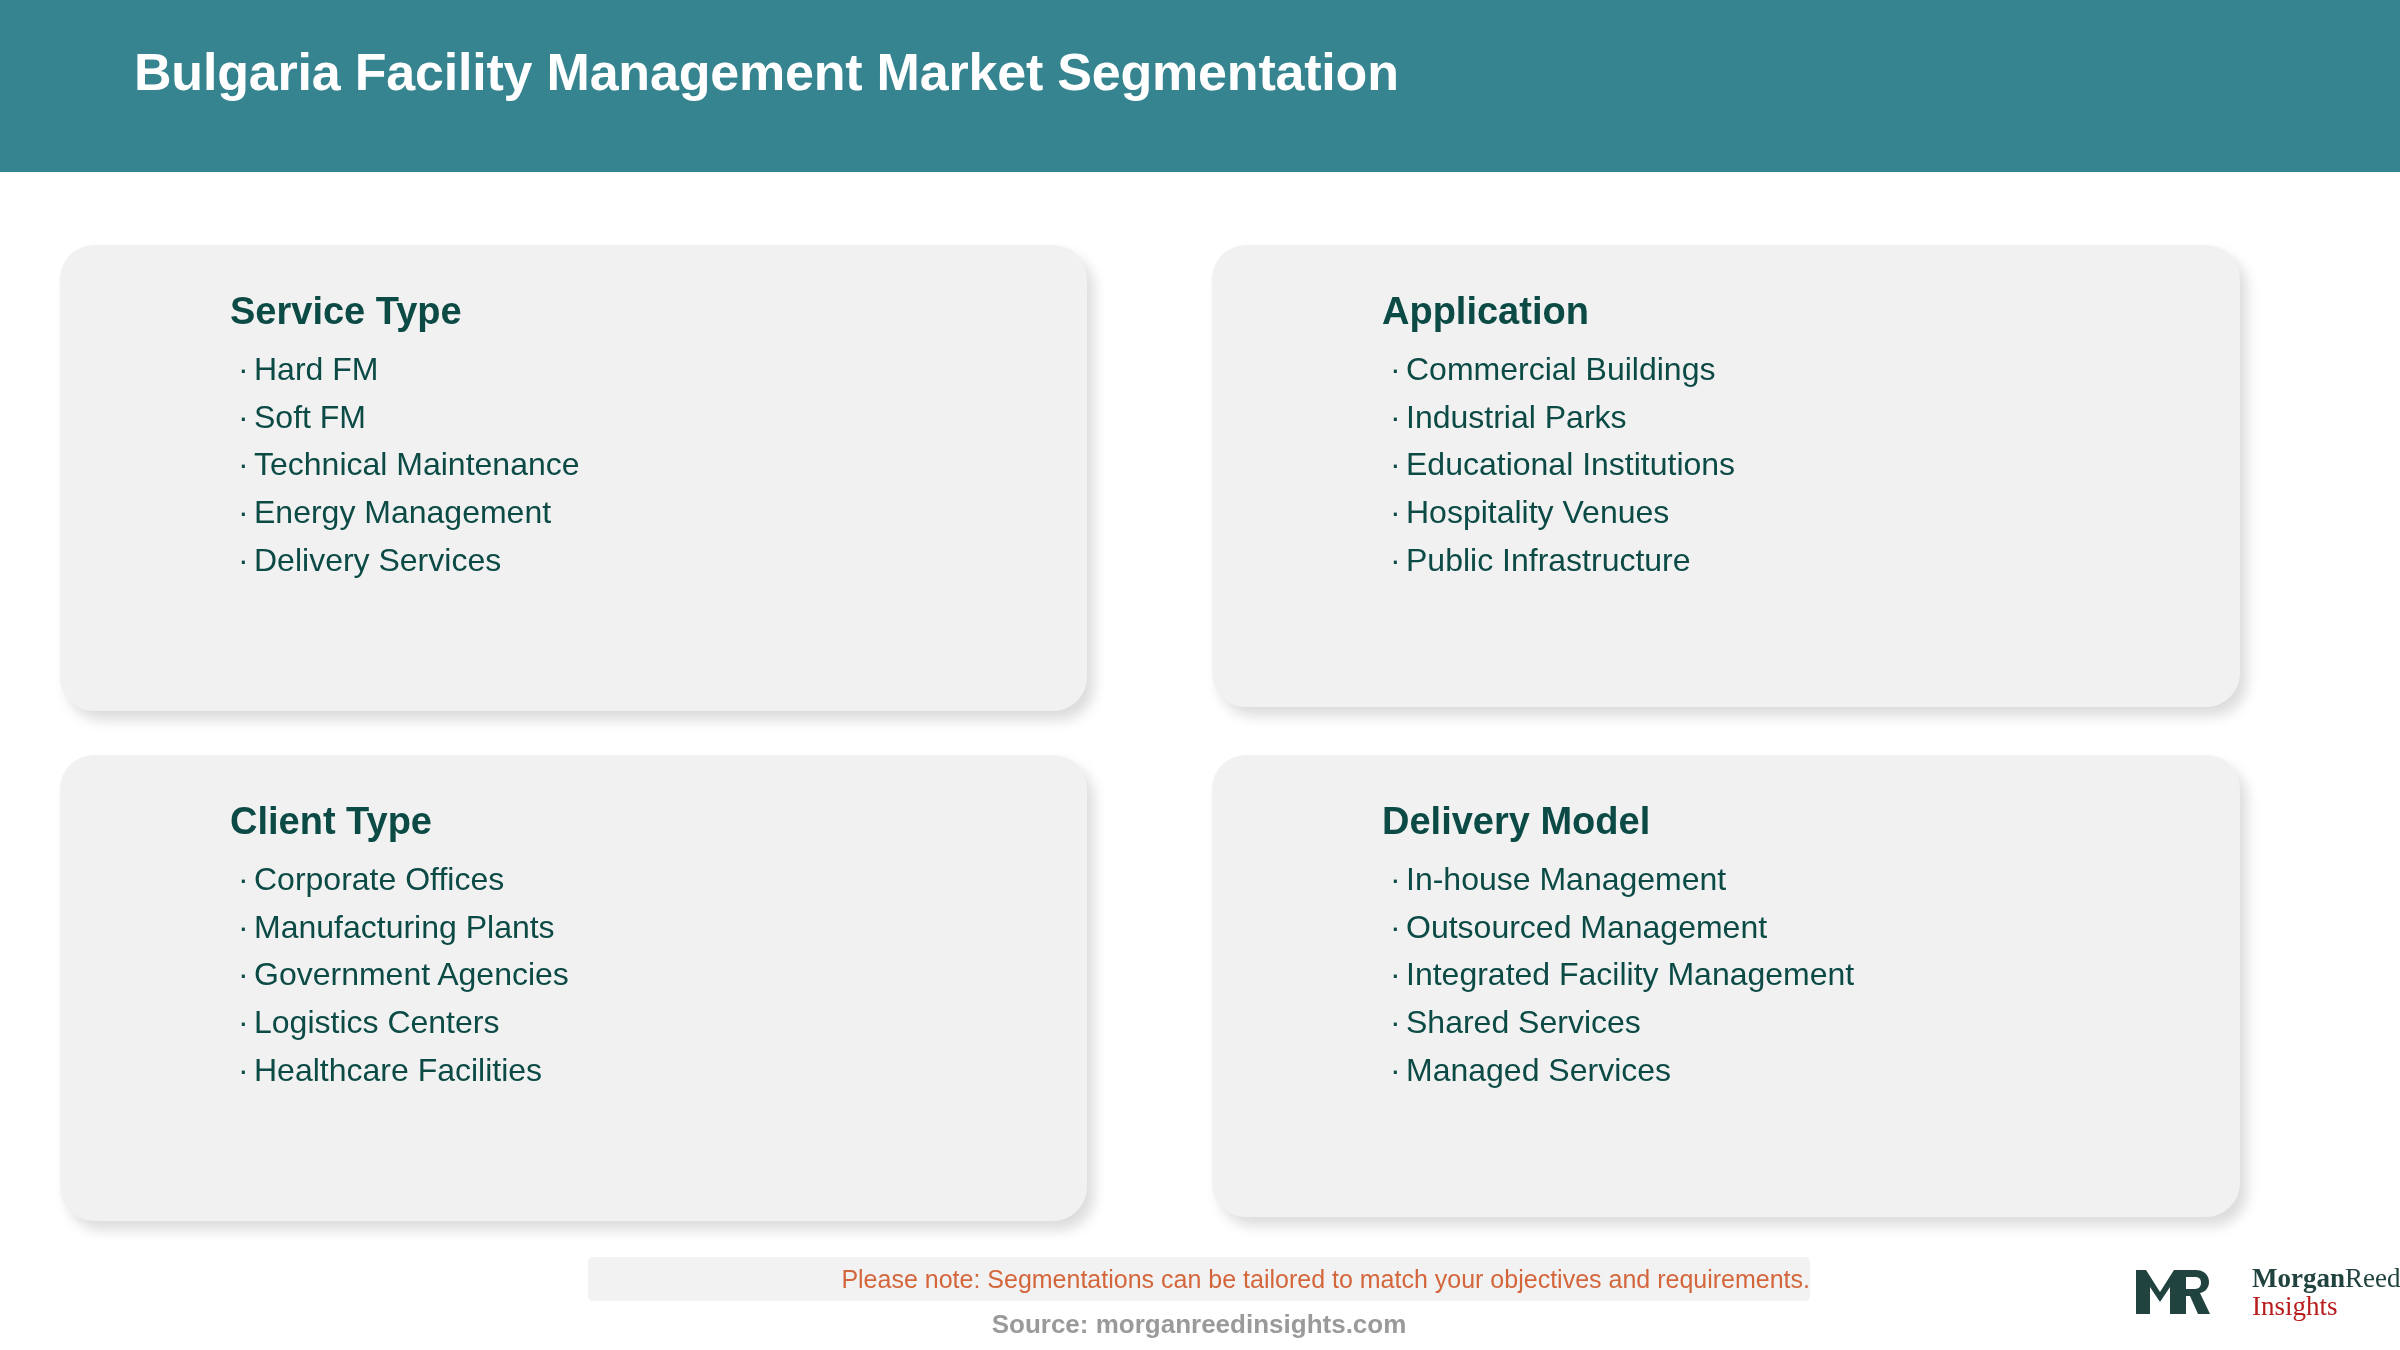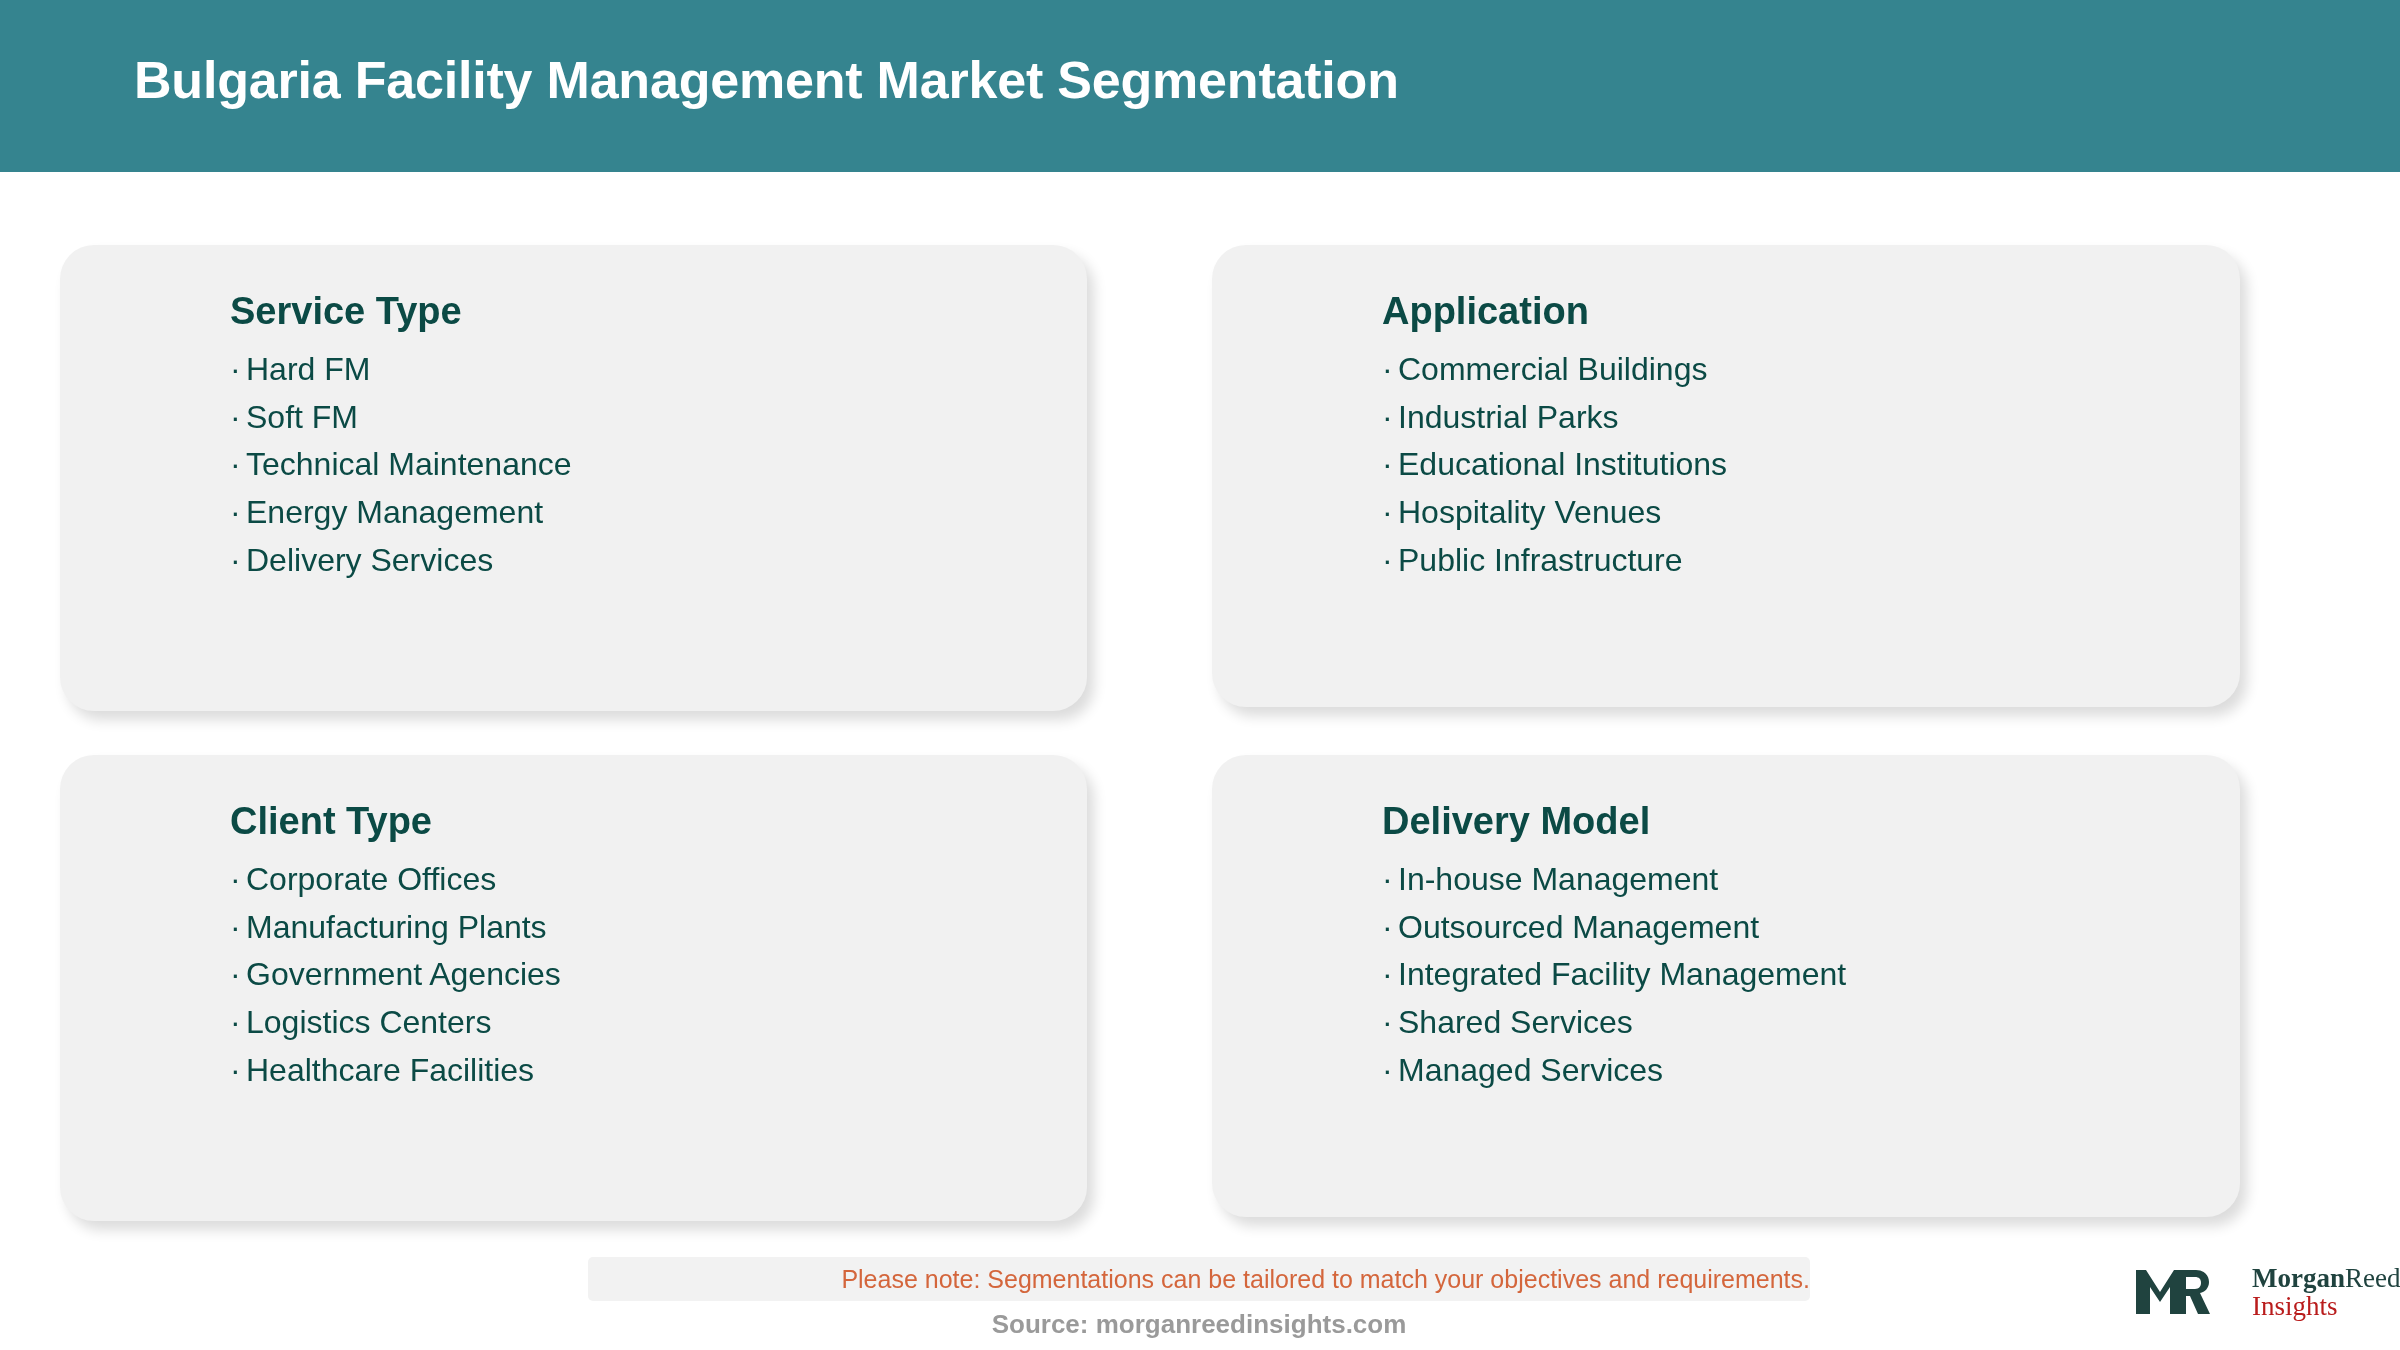--- a/index.html
+++ b/index.html
@@ -20,21 +20,21 @@
     position: absolute;
     left: 0;
     top: 0;
     width: 2400px;
     height: 172px;
     background: #35848f;
   }
   #header-title {
     position: absolute;
     left: 134px;
-    top: 50px;
+    top: 42px;
     font-size: 52px;
     font-weight: bold;
     color: #ffffff;
     letter-spacing: -0.2px;
     white-space: nowrap;
   }
 
   
   #card-grid {
     position: absolute;
@@ -64,21 +64,21 @@
   .card-heading {
     font-size: 38px;
     font-weight: bold;
     color: #0b4a45;
     margin: 0 0 12px 0;
     line-height: 1.18;
     white-space: nowrap;
   }
   .card-list {
     list-style: none;
-    margin: 0;
+    margin: 8px;
     padding: 0;
   }
   .card-list li {
     font-size: 32px;
     color: #0b4a45;
     line-height: 1.49;
     white-space: nowrap;
     display: block;
   }
   .bullet-dot {

